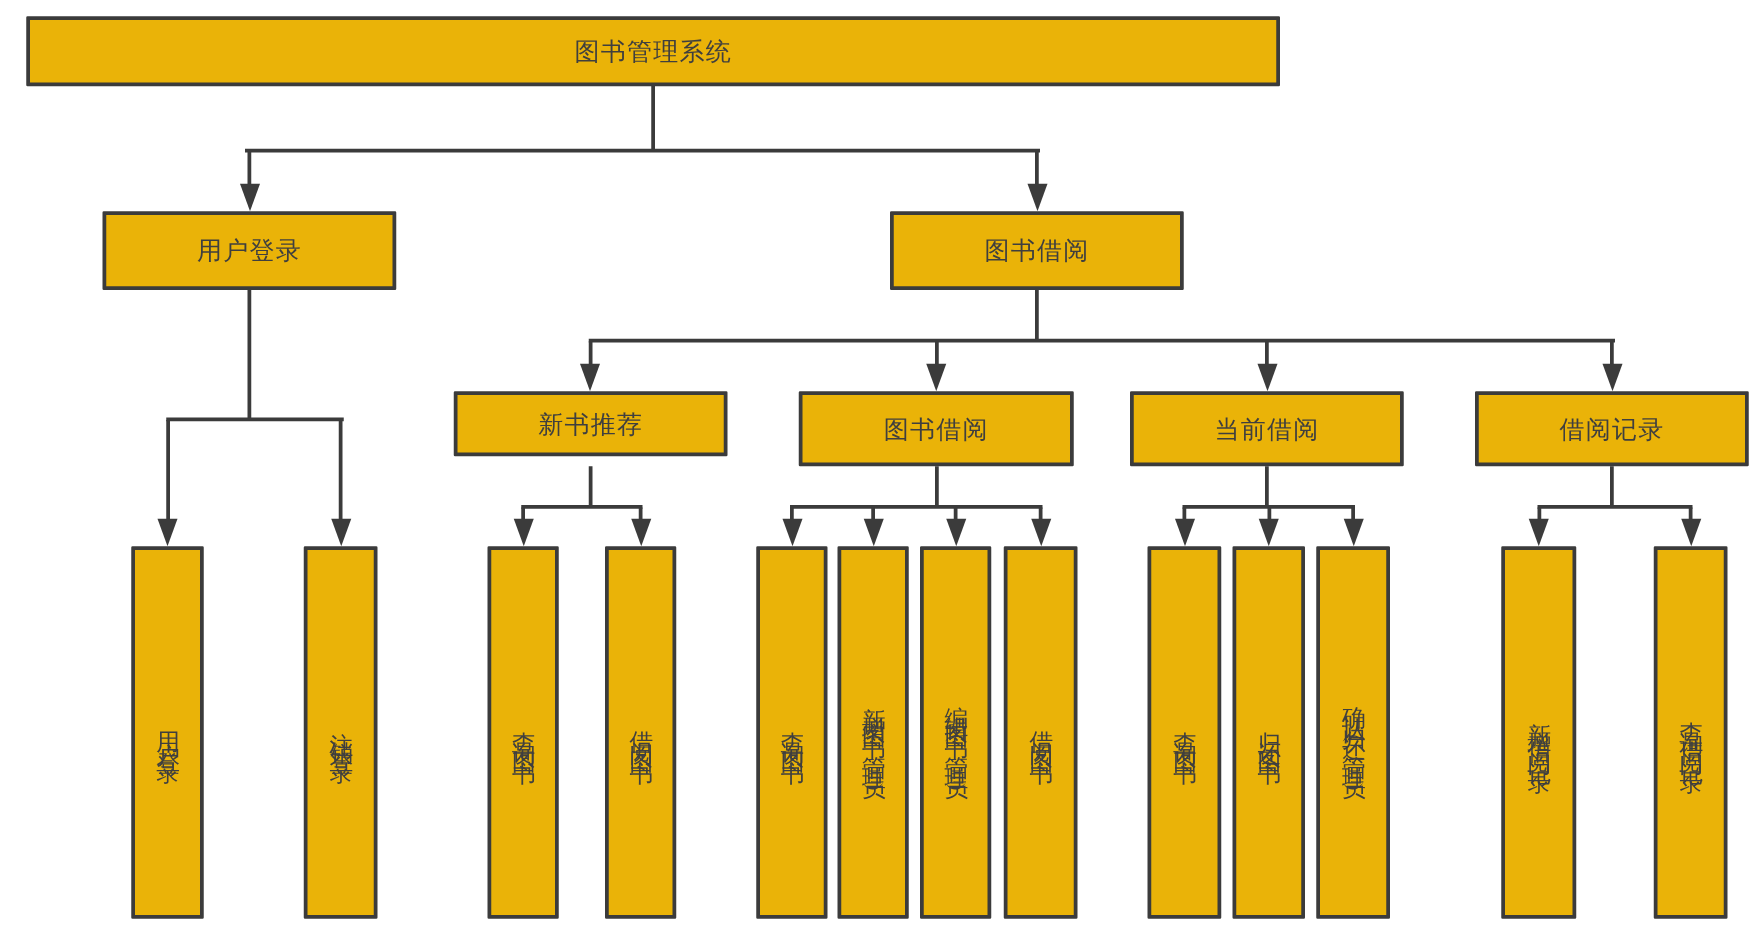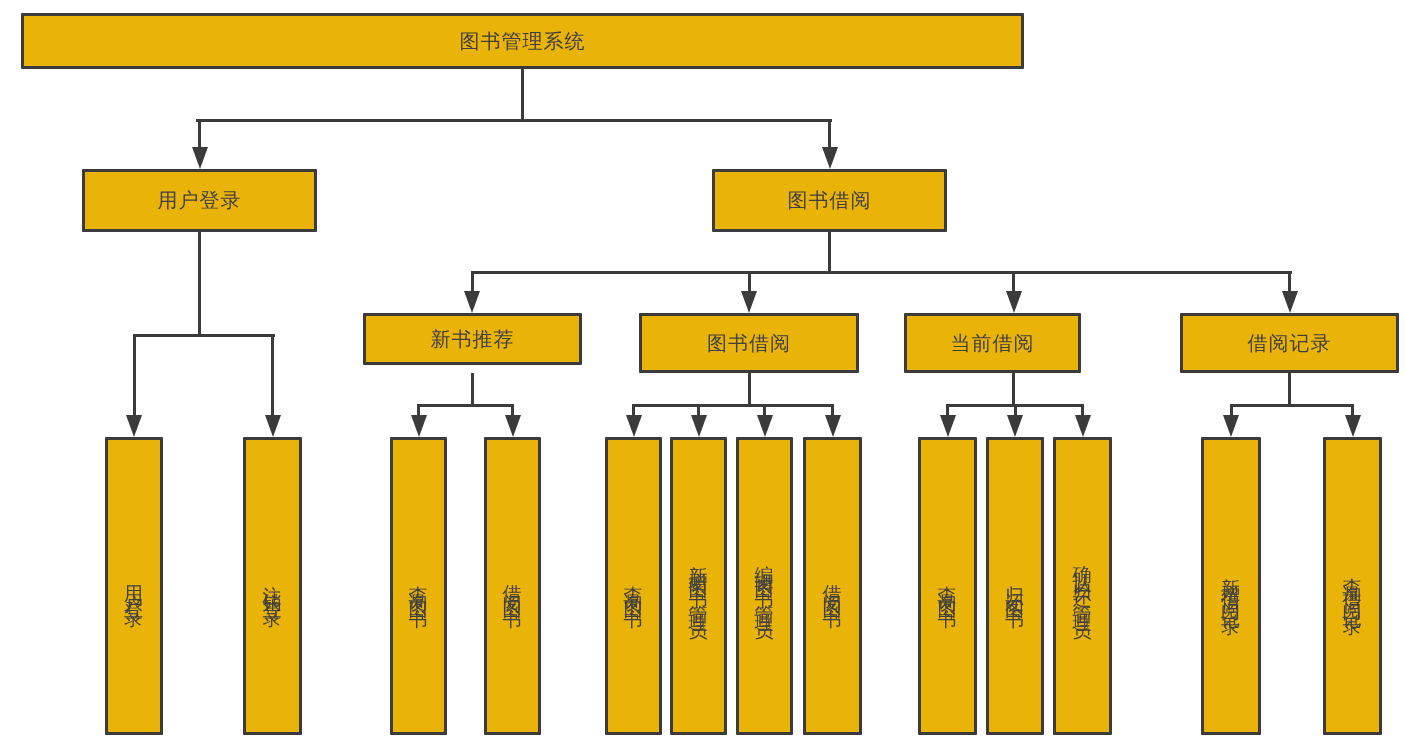--- a/index.html
+++ b/index.html
@@ -96,21 +96,21 @@
   <div class="vline" style="left:1351px;top:406px;width:3px;height:11px;"></div>
   <div class="ah" style="left:1344.5px;top:415px;"></div>
 
   <div class="node root" style="left:21px;top:13px;width:1003px;height:56px;">图书管理系统</div>
 
   <div class="node" style="left:82px;top:169px;width:235px;height:63px;">用户登录</div>
   <div class="node" style="left:712px;top:169px;width:235px;height:63px;">图书借阅</div>
 
   <div class="node" style="left:363px;top:313px;width:219px;height:52px;">新书推荐</div>
   <div class="node" style="left:639px;top:313px;width:220px;height:60px;">图书借阅</div>
-  <div class="node" style="left:904px;top:313px;width:177px;height:60px;">当前借阅</div>
+  <div class="node" style="left:904px;top:313px;width:219px;height:60px;">当前借阅</div>
   <div class="node" style="left:1180px;top:313px;width:219px;height:60px;">借阅记录</div>
 
   <div class="node leaf" style="left:105px;top:437px;width:58px;height:298px;">
     <span class="vtext">用户登录</span>
   </div>
   <div class="node leaf" style="left:243px;top:437px;width:59px;height:298px;">
     <span class="vtext">注销登录</span>
   </div>
 
   <div class="node leaf" style="left:390px;top:437px;width:57px;height:298px;">

